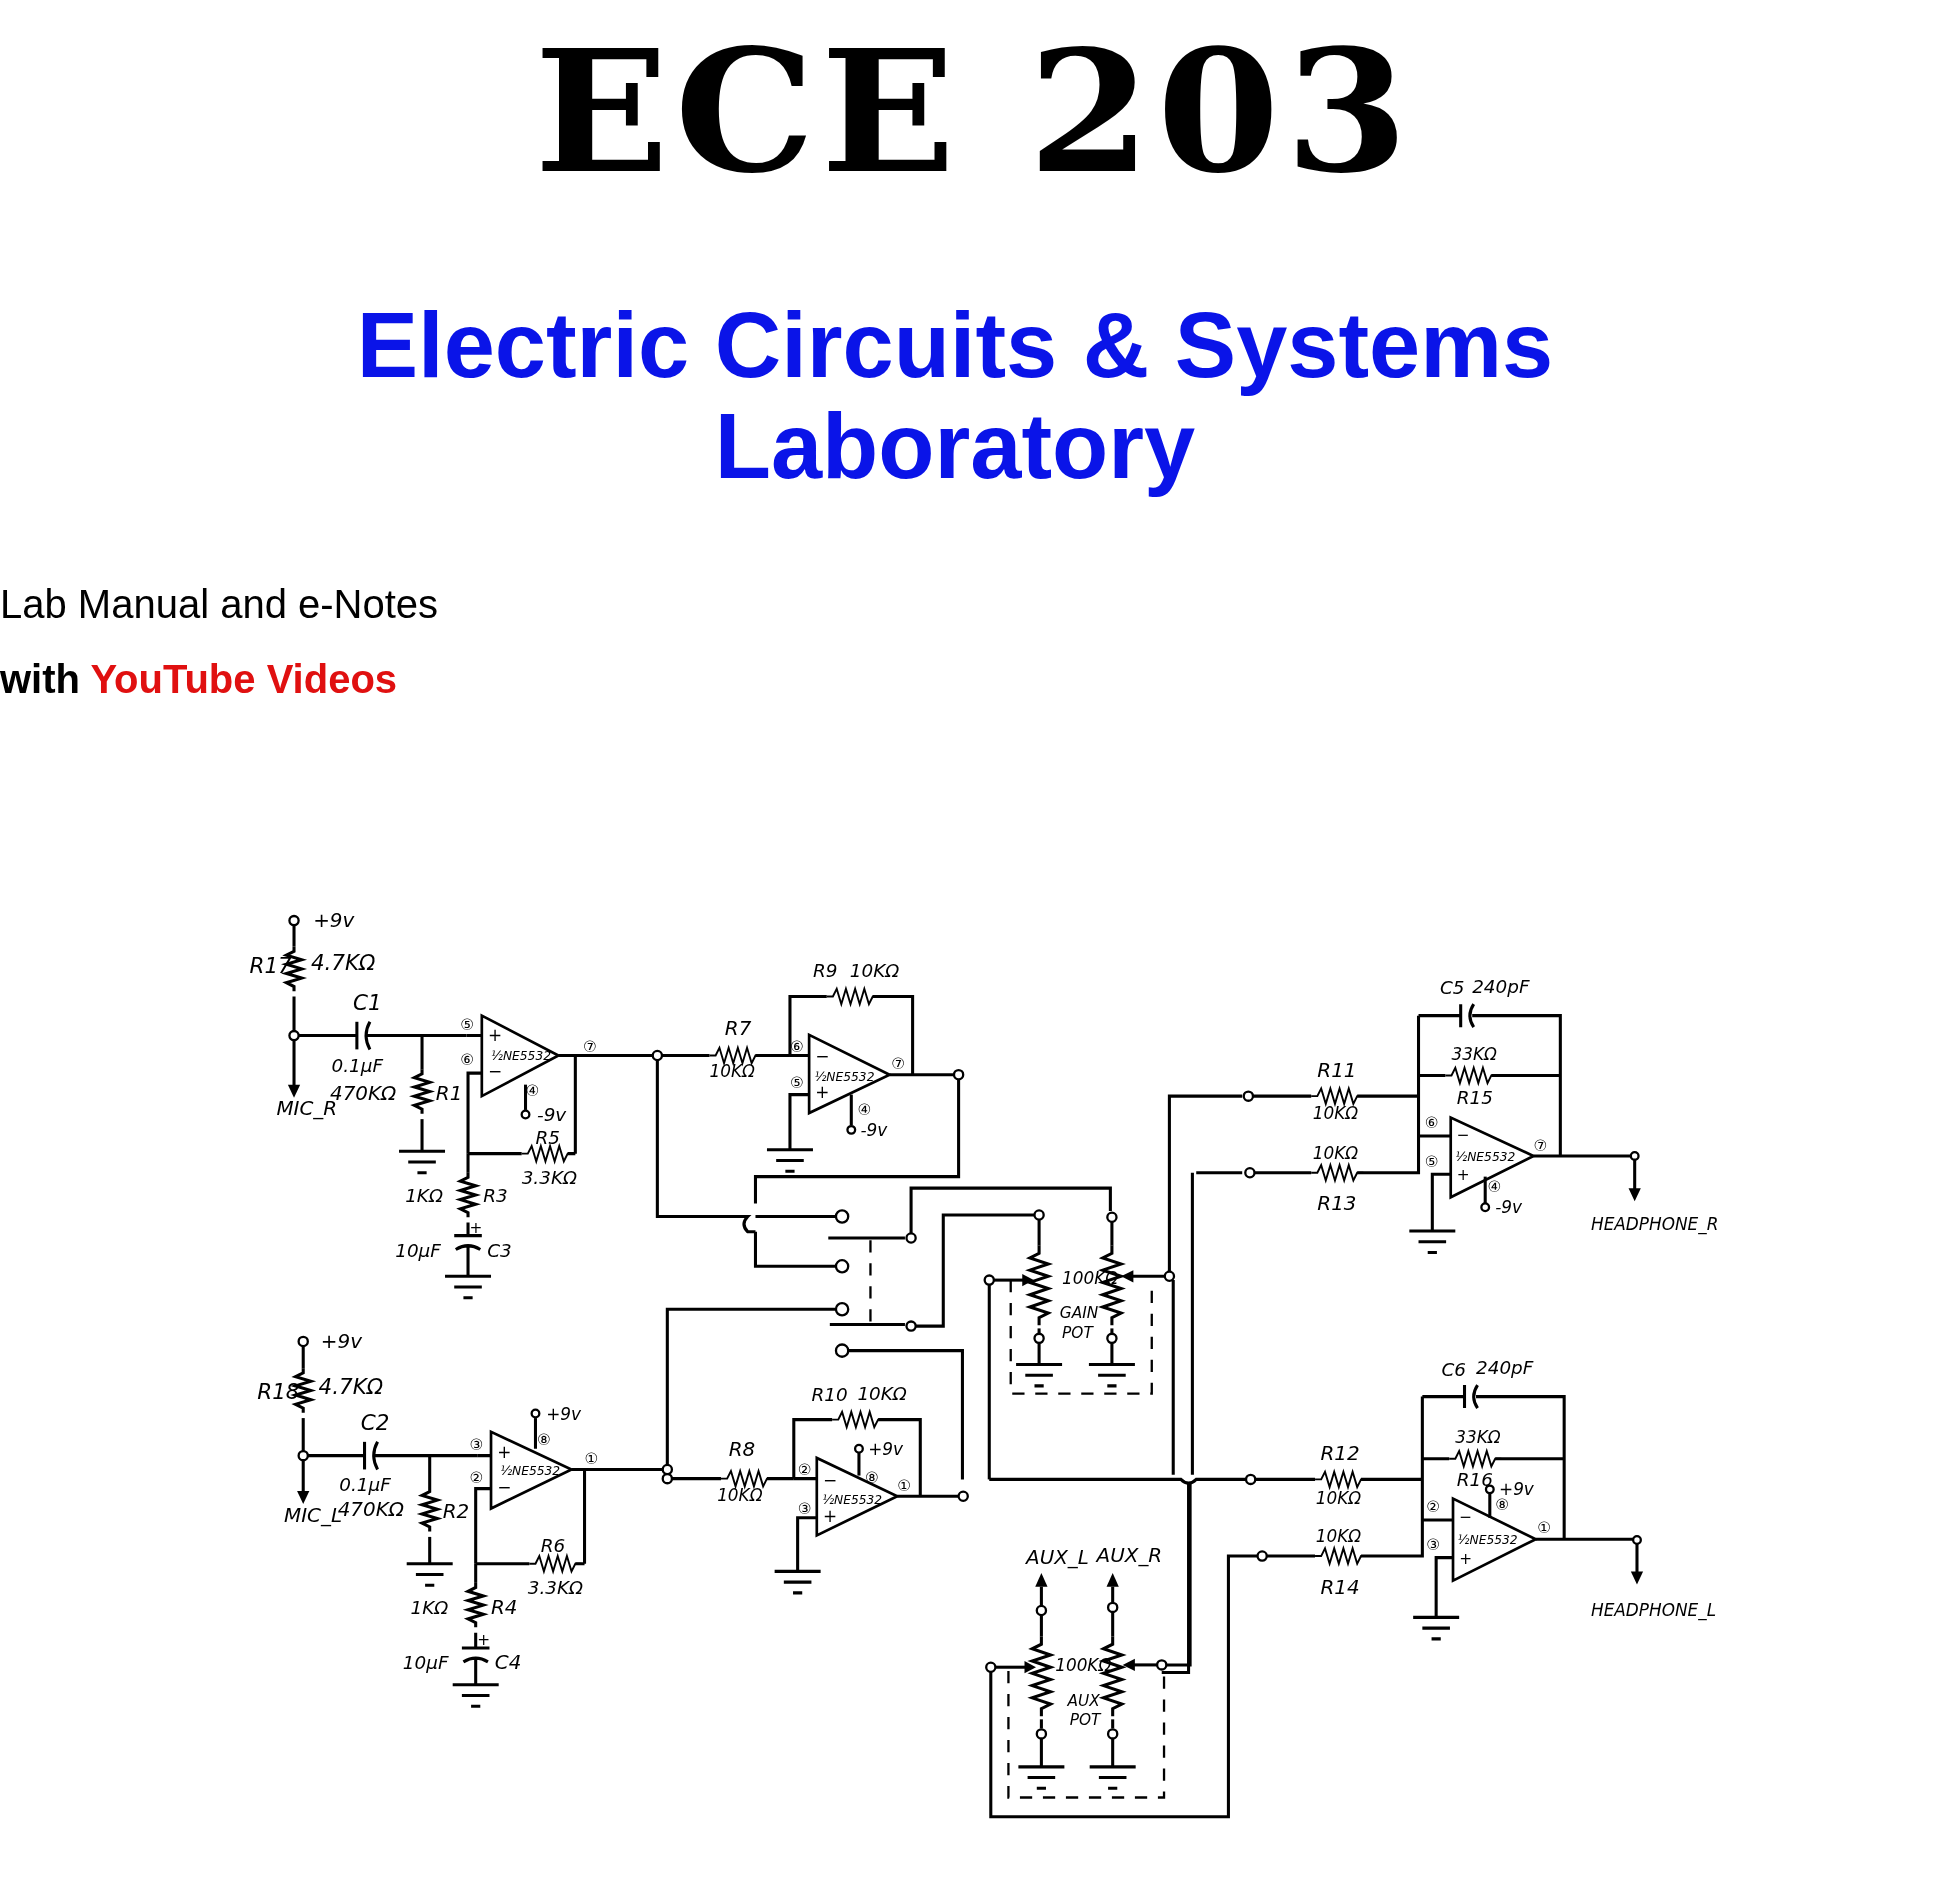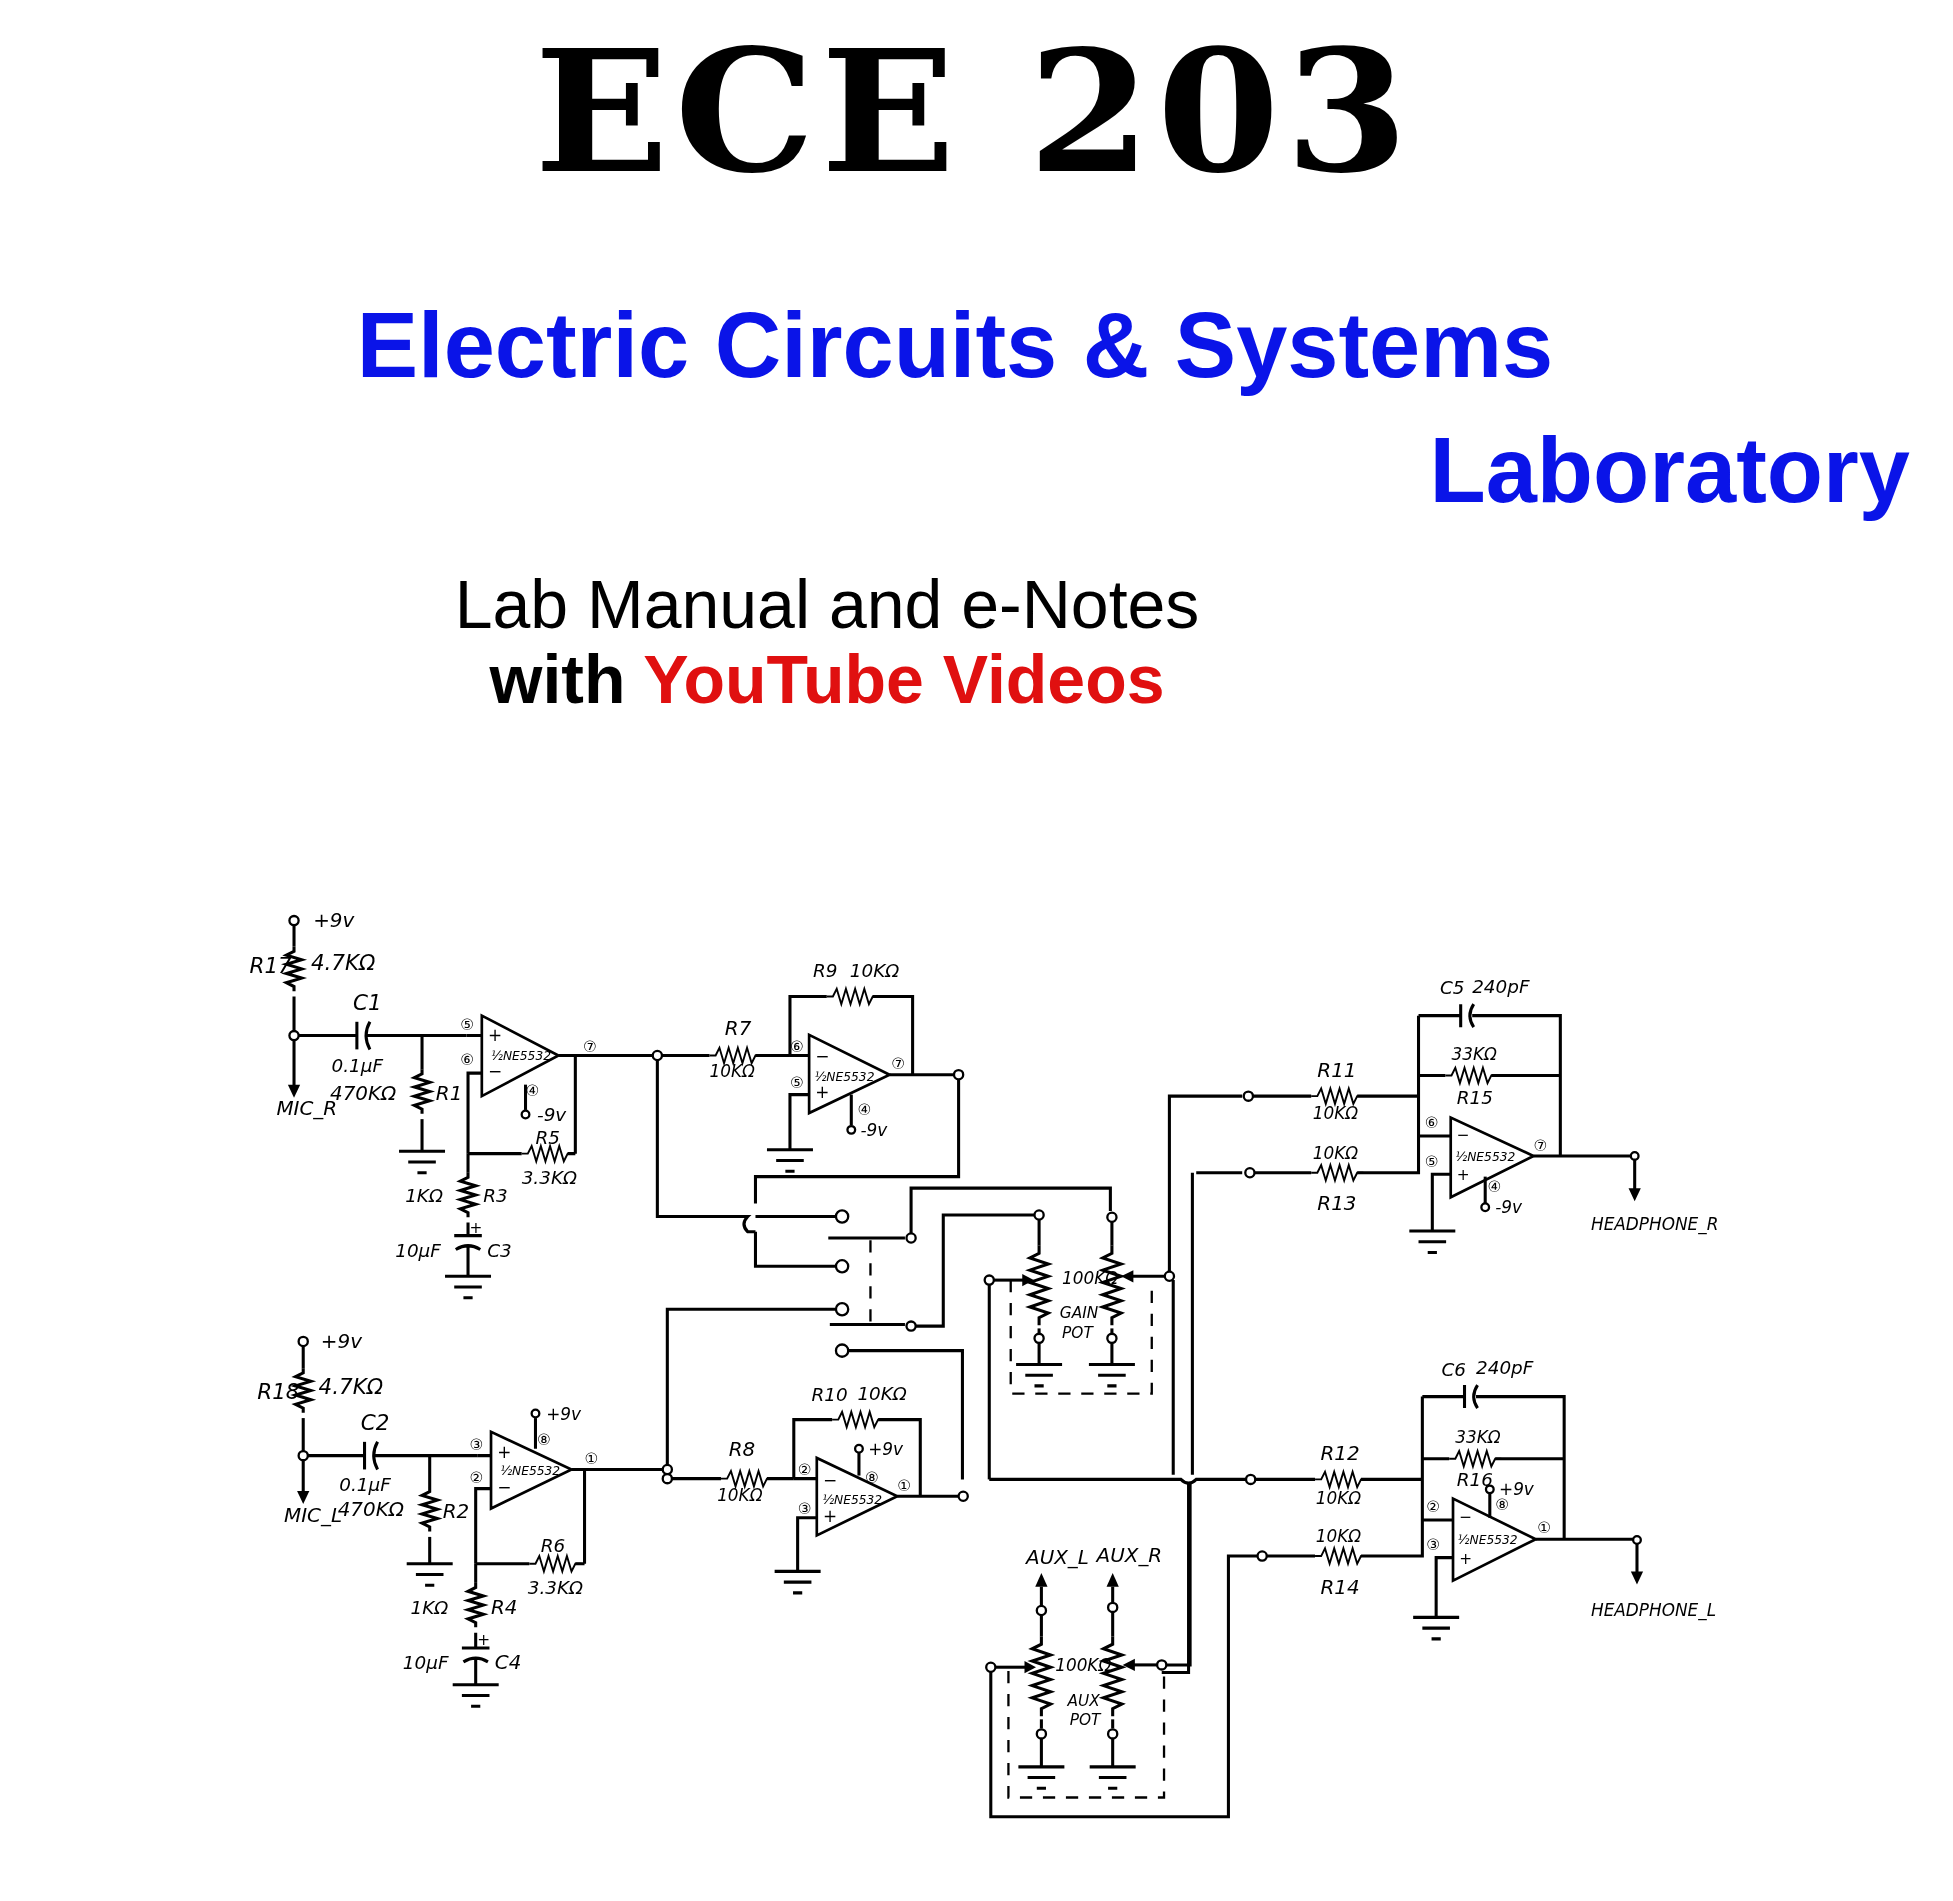--- a/index.html
+++ b/index.html
@@ -3,23 +3,23 @@
 <meta charset="utf-8">
 <style>
   html, body { margin: 0; padding: 0; background: #ffffff; }
   body { width: 1954px; height: 1901px; position: relative; overflow: hidden; }
   .logo { position: absolute; left: 491px; top: 31px; width: 966px; height: 184px; text-align: center;
     font-family: "DejaVu Serif", serif; font-weight: 900; font-size: 192px; line-height: 184px; color: #000;
     letter-spacing: 6.1px; transform: scaleX(0.92) scaleY(0.88); transform-origin: center top; }
   .title { position: absolute; left: 0; width: 1910px; text-align: center; font-family: "Liberation Sans", sans-serif;
     font-weight: bold; color: #0a14e8; font-size: 92px; line-height: 100px; }
   .t1 { top: 295px; }
-  .t2 { top: 420px; text-align: right; }
-  .sub { position: absolute; left: 0; width: 1654px; text-align: center; font-family: "Liberation Sans", sans-serif;
-    color: #000; font-size: 68px; line-height: 71px; }
+  .t2 { top: 396px; }
+  .sub { position: absolute; left: 0; width: 1654px; text-align: left; font-family: "Liberation Sans", sans-serif;
+    color: #000; font-size: 40px; line-height: 71px; }
   .s1 { top: 569px; }
   .s2 { top: 644px; font-weight: bold; }
   .red { color: #e01010; }
   svg.schem { position: absolute; left: 0; top: 0; width: 1954px; height: 1901px; }
   svg.schem text { font-family: "DejaVu Sans", sans-serif; font-style: italic; fill: #000; }
   .w { stroke: #000; stroke-width: 4; fill: none; }
   .wt { stroke: #000; stroke-width: 2.5; fill: none; }
   .dash { stroke: #000; stroke-width: 3; fill: none; stroke-dasharray: 16 14; }
   .node { stroke: #000; stroke-width: 3; fill: #fff; }
   .oa { stroke: #000; stroke-width: 3.5; fill: #fff; }

